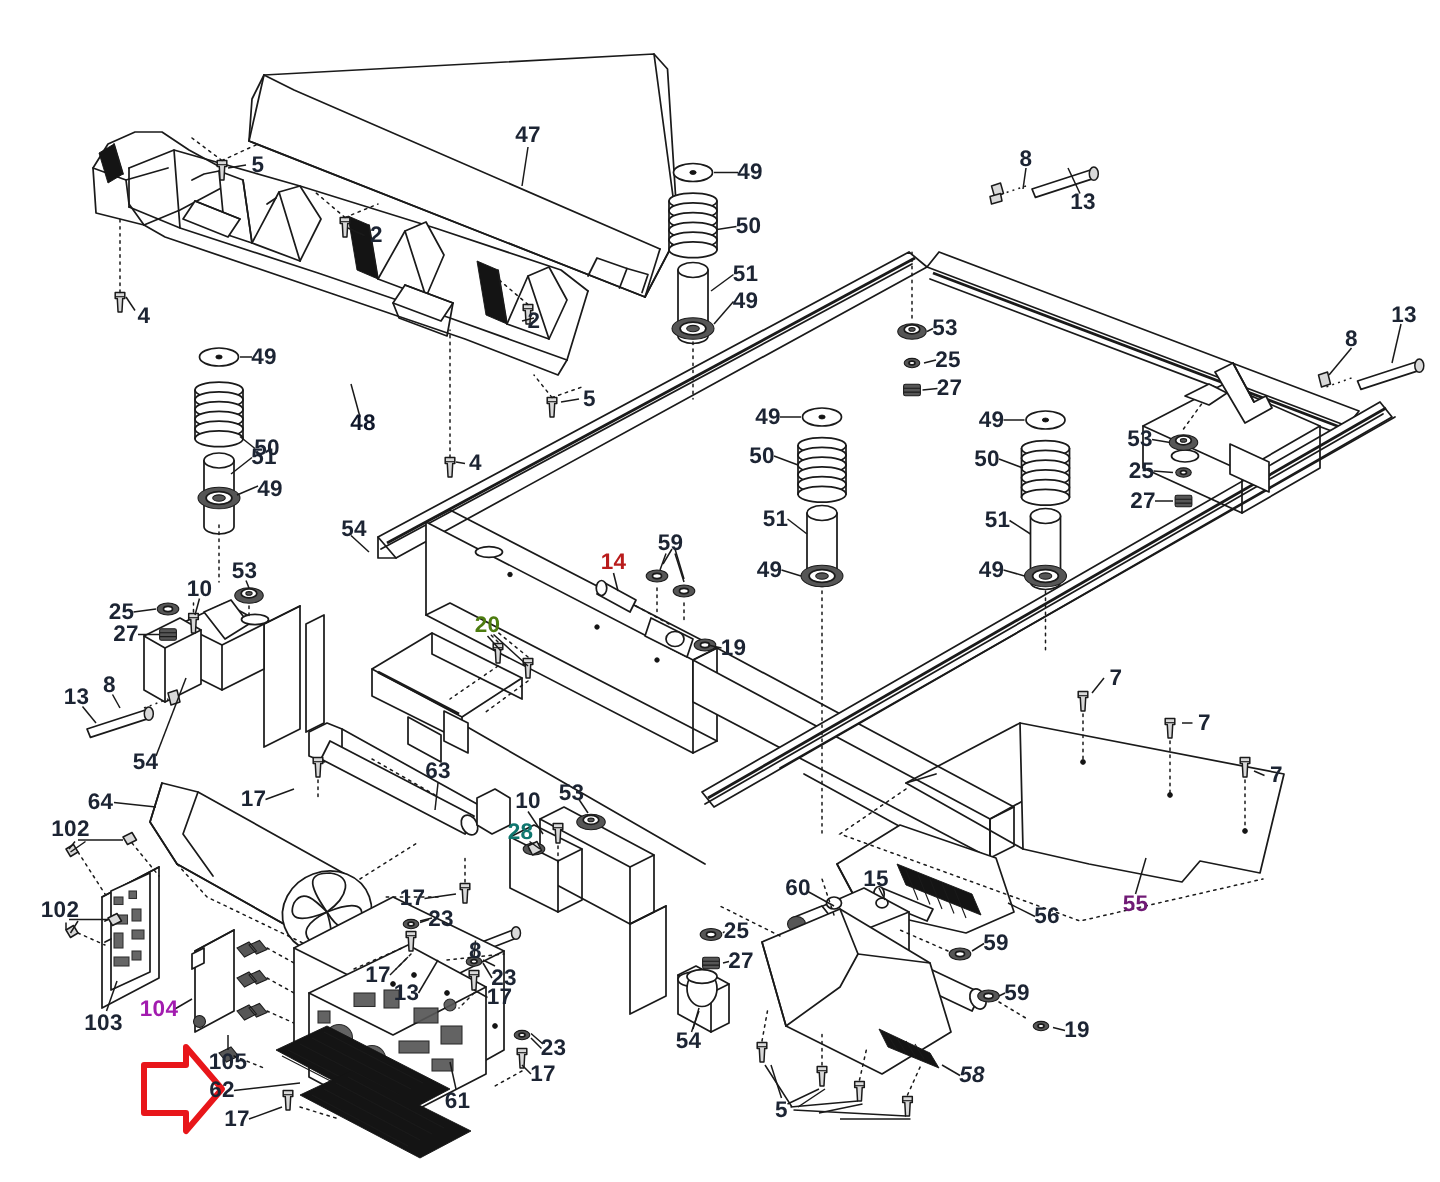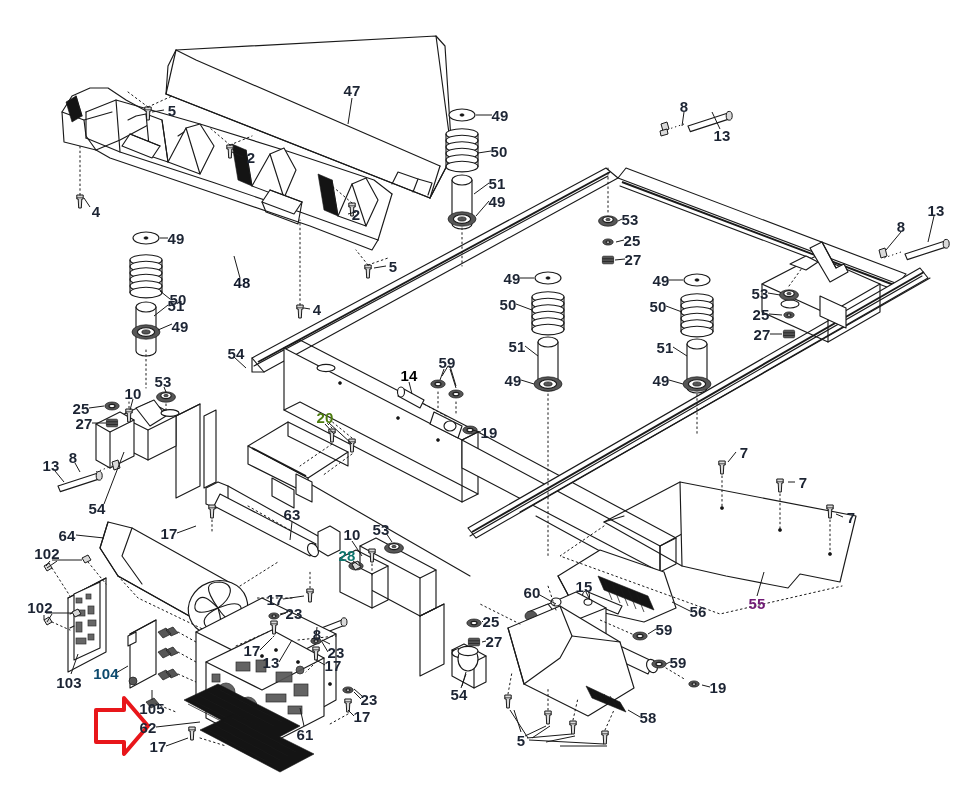--- a/index.html
+++ b/index.html
@@ -677,31 +677,31 @@
       <div class="callout" style="left: 133px; top: 377px; color: rgb(28, 36, 51);">10</div>
       <div class="callout" style="left: 81px; top: 392px; color: rgb(28, 36, 51);">25</div>
       <div class="callout" style="left: 84px; top: 407px; color: rgb(28, 36, 51);">27</div>
       <div class="callout" style="left: 51px; top: 449px; color: rgb(28, 36, 51);">13</div>
       <div class="callout" style="left: 73px; top: 441px; color: rgb(28, 36, 51);">8</div>
       <div class="callout" style="left: 97px; top: 492px; color: rgb(28, 36, 51);">54</div>
       <div class="callout" style="left: 67px; top: 519px; color: rgb(28, 36, 51);">64</div>
       <div class="callout" style="left: 169px; top: 517px; color: rgb(28, 36, 51);">17</div>
       <div class="callout" style="left: 325px; top: 401px; color: #4d7c0f;">20</div>
       <div class="callout" style="left: 292px; top: 498px; color: rgb(28, 36, 51);">63</div>
-      <div class="callout" style="left: 409px; top: 359px; color: #000000;">14</div>
+      <div class="callout" style="left: 409px; top: 359px; color: #b91c1c;">14</div>
       <div class="callout" style="left: 447px; top: 346px; color: rgb(28, 36, 51);">59</div>
       <div class="callout" style="left: 489px; top: 416px; color: rgb(28, 36, 51);">19</div>
       <div class="callout" style="left: 352px; top: 518px; color: rgb(28, 36, 51);">10</div>
       <div class="callout" style="left: 381px; top: 513px; color: rgb(28, 36, 51);">53</div>
       <div class="callout" style="left: 347px; top: 539px; color: #0f766e;">28</div>
       <div class="callout" style="left: 275px; top: 583px; color: rgb(28, 36, 51);">17</div>
       <div class="callout" style="left: 47px; top: 537px; color: rgb(28, 36, 51);">102</div>
       <div class="callout" style="left: 40px; top: 591px; color: rgb(28, 36, 51);">102</div>
       <div class="callout" style="left: 69px; top: 666px; color: rgb(28, 36, 51);">103</div>
-      <div class="callout" style="left: 106px; top: 657px; color: #0c4a6e;">104</div>
+      <div class="callout" style="left: 106px; top: 657px; color: #a21caf;">104</div>
       <div class="callout" style="left: 152px; top: 692px; color: rgb(28, 36, 51);">105</div>
       <div class="callout" style="left: 148px; top: 711px; color: rgb(28, 36, 51);">62</div>
       <div class="callout" style="left: 158px; top: 730px; color: rgb(28, 36, 51);">17</div>
       <div class="callout" style="left: 294px; top: 597px; color: rgb(28, 36, 51);">23</div>
       <div class="callout" style="left: 317px; top: 618px; color: rgb(28, 36, 51);">8</div>
       <div class="callout" style="left: 252px; top: 634px; color: rgb(28, 36, 51);">17</div>
       <div class="callout" style="left: 271px; top: 646px; color: rgb(28, 36, 51);">13</div>
       <div class="callout" style="left: 336px; top: 636px; color: rgb(28, 36, 51);">23</div>
       <div class="callout" style="left: 333px; top: 649px; color: rgb(28, 36, 51);">17</div>
       <div class="callout" style="left: 369px; top: 683px; color: rgb(28, 36, 51);">23</div>
@@ -713,17 +713,17 @@
       <div class="callout" style="left: 744px; top: 436px; color: rgb(28, 36, 51);">7</div>
       <div class="callout" style="left: 803px; top: 466px; color: rgb(28, 36, 51);">7</div>
       <div class="callout" style="left: 851px; top: 501px; color: rgb(28, 36, 51);">7</div>
       <div class="callout" style="left: 757px; top: 587px; color: #701a75;">55</div>
       <div class="callout" style="left: 698px; top: 595px; color: rgb(28, 36, 51);">56</div>
       <div class="callout" style="left: 584px; top: 570px; color: rgb(28, 36, 51);">15</div>
       <div class="callout" style="left: 532px; top: 576px; color: rgb(28, 36, 51);">60</div>
       <div class="callout" style="left: 664px; top: 613px; color: rgb(28, 36, 51);">59</div>
       <div class="callout" style="left: 678px; top: 646px; color: rgb(28, 36, 51);">59</div>
       <div class="callout" style="left: 718px; top: 671px; color: rgb(28, 36, 51);">19</div>
-      <div class="callout" style="left: 648px; top: 701px; color: rgb(28, 36, 51);">58</div>
+      <div class="callout" style="left: 648px; top: 701px; color: rgb(28, 36, 51); font-style: italic;">58</div>
       <div class="callout" style="left: 521px; top: 724px; color: rgb(28, 36, 51);">5</div>
     </div>
 
 </div>
 
 </body></html>

